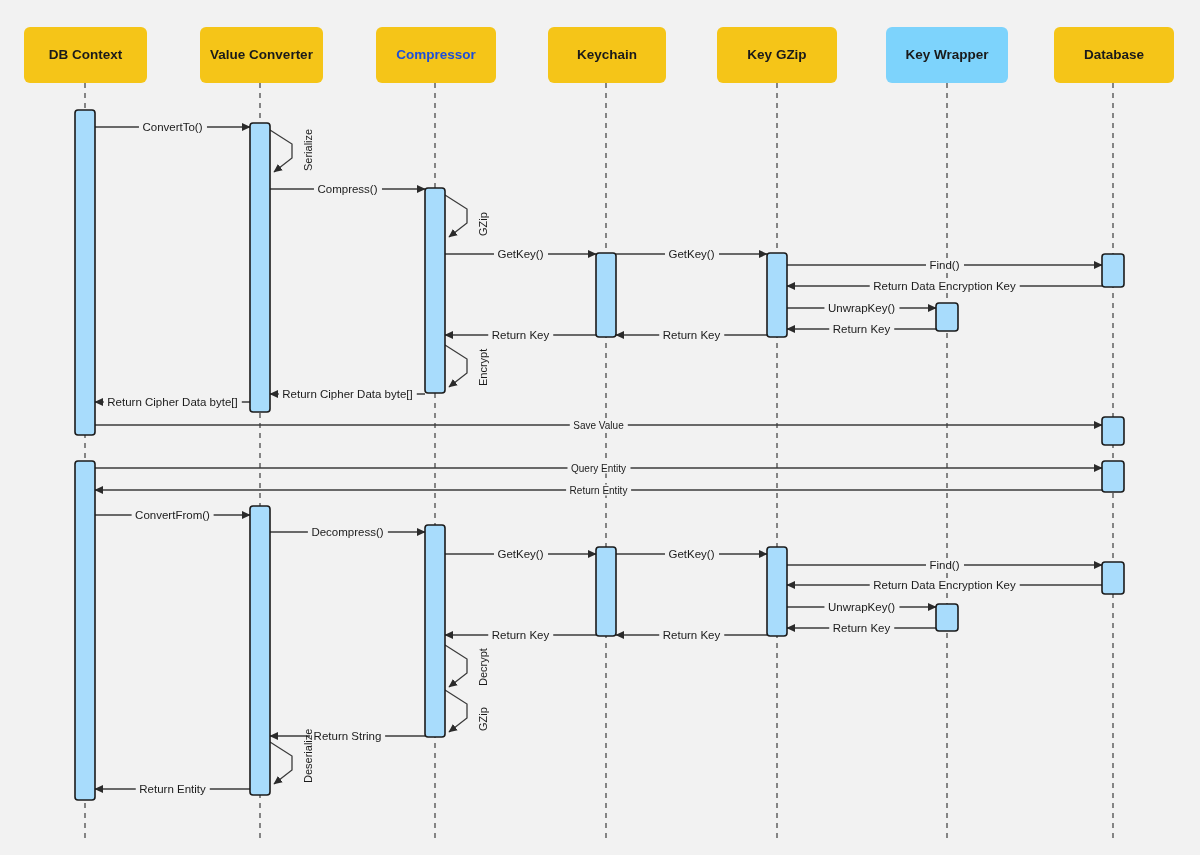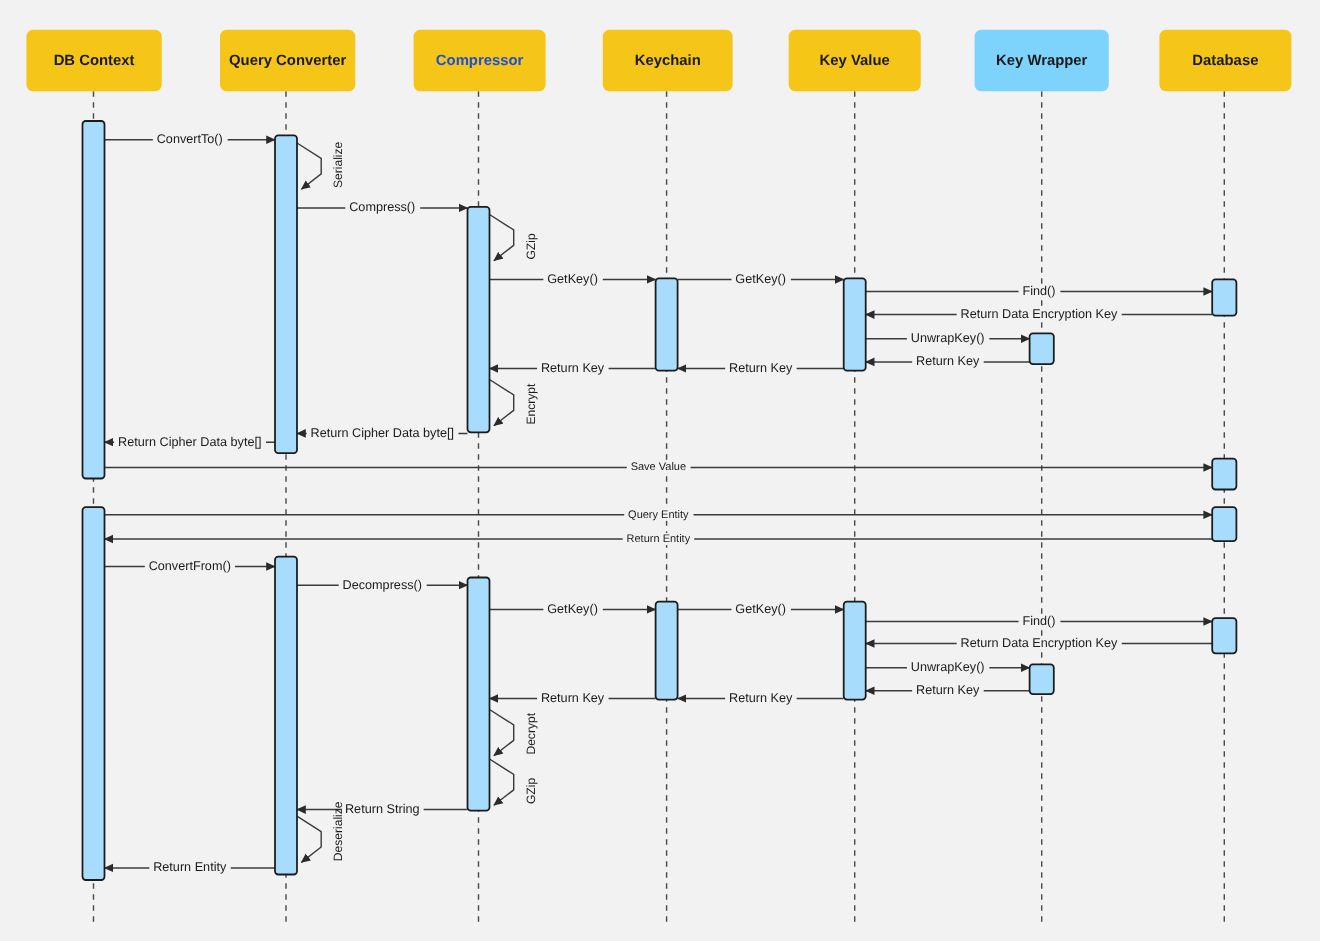--- a/index.html
+++ b/index.html
@@ -206,30 +206,30 @@
         <rect x="936" y="604" width="22" height="27" rx="3" ry="3" fill="#a8dcfc" stroke="#1b1b1b" stroke-width="1.6"></rect>
         <rect x="1102" y="562" width="22" height="32" rx="3" ry="3" fill="#a8dcfc" stroke="#1b1b1b" stroke-width="1.6"></rect>
       </g>
   </svg>
 
   <div id="actor-layer">
       <div class="actor-box" style="left: 24px; top: 27px; width: 123px; height: 56px; background: rgb(245, 197, 24); color: rgb(26, 26, 26);">
         <span>DB Context</span>
       </div>
       <div class="actor-box" style="left: 200px; top: 27px; width: 123px; height: 56px; background: rgb(245, 197, 24); color: rgb(26, 26, 26);">
-        <span>Query Converter</span>
+        <span>Value Converter</span>
       </div>
       <div class="actor-box" style="left: 376px; top: 27px; width: 120px; height: 56px; background: rgb(245, 197, 24); color: #1d4ed8;">
         <span>Compressor</span>
       </div>
       <div class="actor-box" style="left: 548px; top: 27px; width: 118px; height: 56px; background: rgb(245, 197, 24); color: rgb(26, 26, 26);">
         <span>Keychain</span>
       </div>
       <div class="actor-box" style="left: 717px; top: 27px; width: 120px; height: 56px; background: rgb(245, 197, 24); color: rgb(26, 26, 26);">
-        <span>Key Value</span>
+        <span>Key GZip</span>
       </div>
       <div class="actor-box" style="left: 886px; top: 27px; width: 122px; height: 56px; background: #7dd3fc; color: rgb(26, 26, 26);">
         <span>Key Wrapper</span>
       </div>
       <div class="actor-box" style="left: 1054px; top: 27px; width: 120px; height: 56px; background: rgb(245, 197, 24); color: rgb(26, 26, 26);">
         <span>Database</span>
       </div>
     </div>
   <div id="label-layer">
       <div class="msg-label" style="left: 172.5px; top: 127px; color: rgb(27, 27, 27);">ConvertTo()</div>

